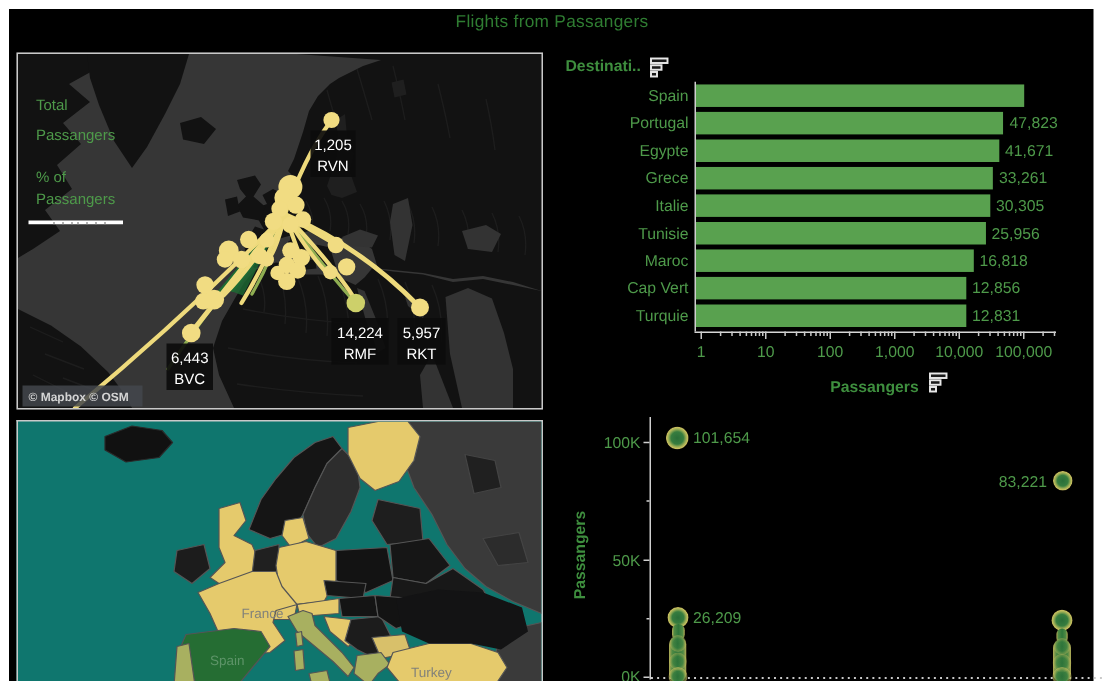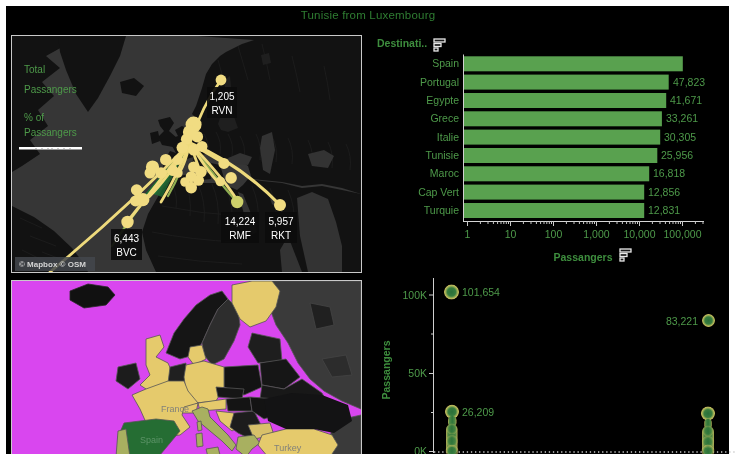--- a/index.html
+++ b/index.html
@@ -7,21 +7,21 @@
   .page{position:relative;width:736px;height:454px;overflow:hidden;background:#ffffff;}
   .dash{position:absolute;left:6px;top:6px;width:723px;height:448px;background:#000000;}
   .title{position:absolute;left:0;top:9px;width:736px;text-align:center;color:#2f7d32;font-size:11.5px;letter-spacing:0.2px;}
   .panel{position:absolute;box-sizing:border-box;border:1px solid #c9c9c9;overflow:hidden;}
   svg{display:block;}
 </style>
 </head>
 <body>
 <div class="page">
   <div class="dash"></div>
-  <div class="title">Tunisie from Luxembourg</div>
+  <div class="title">Flights from Passangers</div>
 
   <div class="panel" style="left:11px;top:35px;width:351px;height:238px;background:#363636;">
     <svg width="349" height="236" viewBox="0 0 349 236">
 
       <g fill="#121212">
 
         <path d="M0,0 L46,0 L52,10 L34,20 L48,32 L30,46 L42,60 L26,74 L36,90 L18,104 L28,118 L10,130 L0,136 Z"></path>
 
         <path d="M0,170 L22,181 L42,195 L60,212 L72,228 L76,236 L0,236 Z"></path>
 
@@ -148,21 +148,21 @@
       <rect x="7" y="111" width="63" height="2.5" fill="#ffffff"></rect>
       <g stroke="#9a9a9a" stroke-width="1">
         <path d="M24,112 L24,113.5 M30,112 L30,113.5 M36,112 L36,113.5 M40,112 L40,113.5 M46,112 L46,113.5 M52,112 L52,113.5 M58,112 L58,113.5"></path>
       </g>
 
       <rect x="3" y="221" width="80" height="14" fill="#43464c" opacity="0.85"></rect>
       <text x="7" y="231" font-size="8" fill="#d4d4d4" font-family="Liberation Sans,sans-serif" font-weight="bold">© Mapbox  © OSM</text>
     </svg>
   </div>
 
-  <div class="panel" style="left:11px;top:280px;width:351px;height:175px;border-bottom:none;background:#d946ef;">
+  <div class="panel" style="left:11px;top:280px;width:351px;height:175px;border-bottom:none;background:#0f766e;">
     <svg width="349" height="174" viewBox="0 0 349 174">
       <g stroke="#555555" stroke-width="0.8" stroke-linejoin="round">
 
         <path d="M58,10 L76,3 L96,6 L103,14 L94,24 L72,27 L58,19 Z" fill="#111111" stroke="#2a2a2a"></path>
 
         <path d="M260,0 L349,0 L349,128 L330,120 L312,110 L298,98 L286,82 L276,62 L264,44 L258,28 L260,10 Z" fill="#3a3a3a"></path>
         <path d="M322,140 L349,134 L349,176 L314,176 L318,156 Z" fill="#3a3a3a"></path>
         <path d="M298,22 L318,26 L322,44 L304,48 Z" fill="#202020" stroke="#444444"></path>
         <path d="M310,78 L334,74 L340,94 L320,96 Z" fill="#2c2c2c" stroke="#444444"></path>
 

